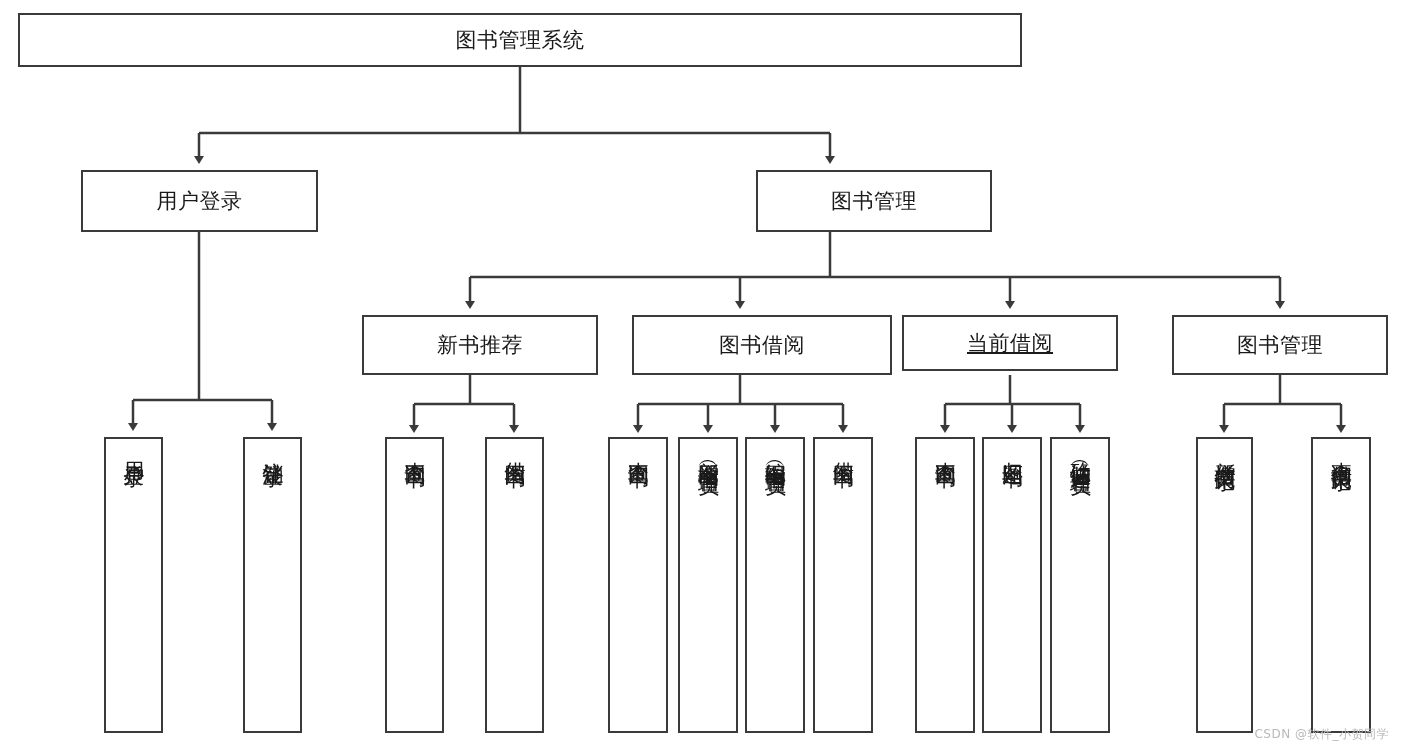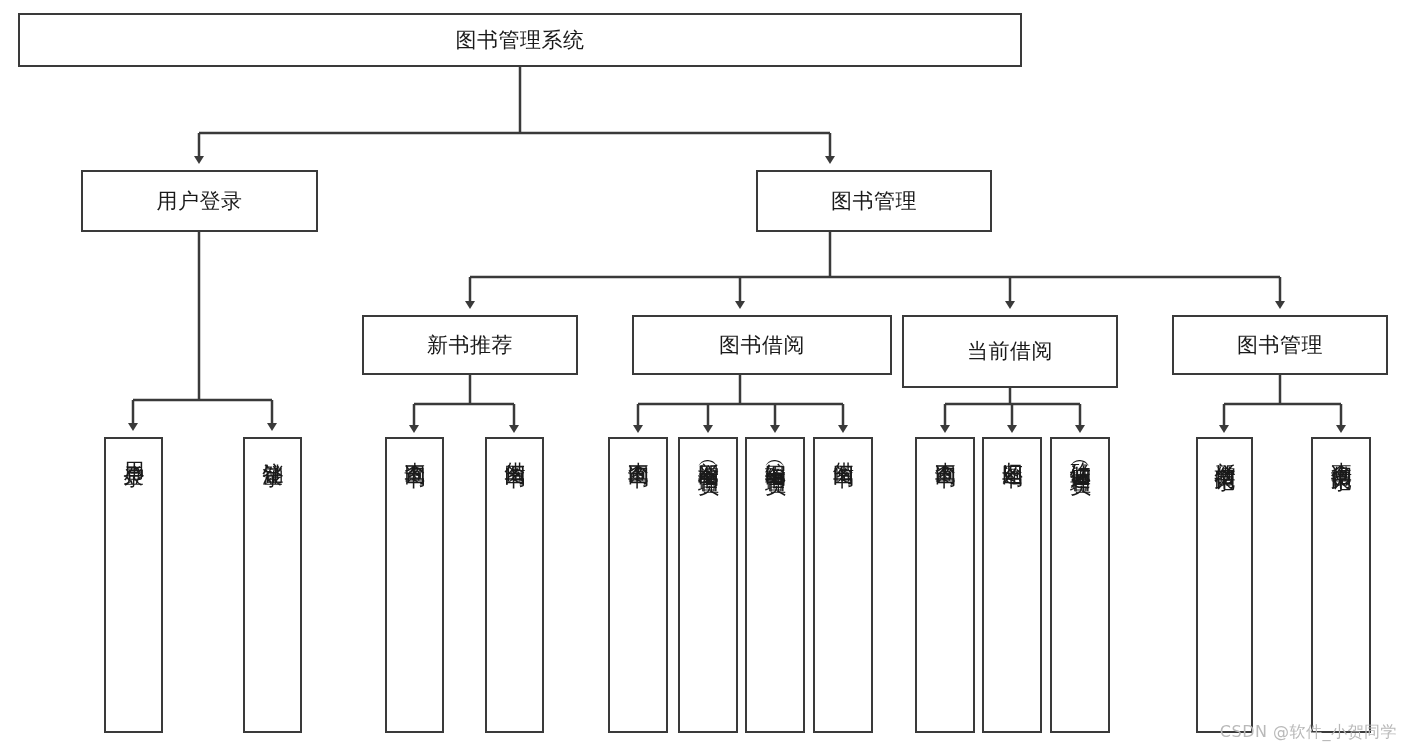--- a/index.html
+++ b/index.html
@@ -54,23 +54,23 @@
   .node.v .lbl {
     writing-mode: vertical-rl;
     text-orientation: upright;
     font-size: 21px;
     line-height: 1;
     letter-spacing: 2px;
     white-space: nowrap;
   }
   .watermark {
     position: absolute;
-    right: 8px;
+    right: 16px;
     bottom: 4px;
-    font-size: 16px;
+    font-size: 12px;
     color: #b9b9b9;
     letter-spacing: 0.5px;
     white-space: nowrap;
     font-family: "DejaVu Sans", "Liberation Sans", sans-serif;
   }
 </style>
 </head>
 <body>
 
 <div id="canvas">
@@ -130,27 +130,27 @@
     <span class="lbl">图书管理系统</span>
   </div>
 
   <div class="node h" style="left:81px; top:170px; width:237px; height:62px;">
     <span class="lbl">用户登录</span>
   </div>
   <div class="node h" style="left:712px; top:170px; width:236px; height:62px;margin-left:44px;">
     <span class="lbl">图书管理</span>
   </div>
 
-  <div class="node h" style="left:362px; top:315px; width:216px; height:60px;">
+  <div class="node h" style="left:362px; top:315px; width:236px; height:60px;">
     <span class="lbl">新书推荐</span>
   </div>
   <div class="node h" style="left:632px; top:315px; width:260px; height:60px;">
     <span class="lbl">图书借阅</span>
   </div>
-  <div class="node h" style="left:902px; top:315px; width:216px; height:73px;">
+  <div class="node h" style="left:902px; top:315px; width:216px; height:56px;text-decoration:underline;">
     <span class="lbl">当前借阅</span>
   </div>
   <div class="node h" style="left:1172px; top:315px; width:216px; height:60px;">
     <span class="lbl">图书管理</span>
   </div>
 
   <div class="node v" style="left:104px; top:437px; width:59px; height:296px;">
     <span class="lbl">用户登录</span>
   </div>
   <div class="node v" style="left:243px; top:437px; width:59px; height:296px;">

